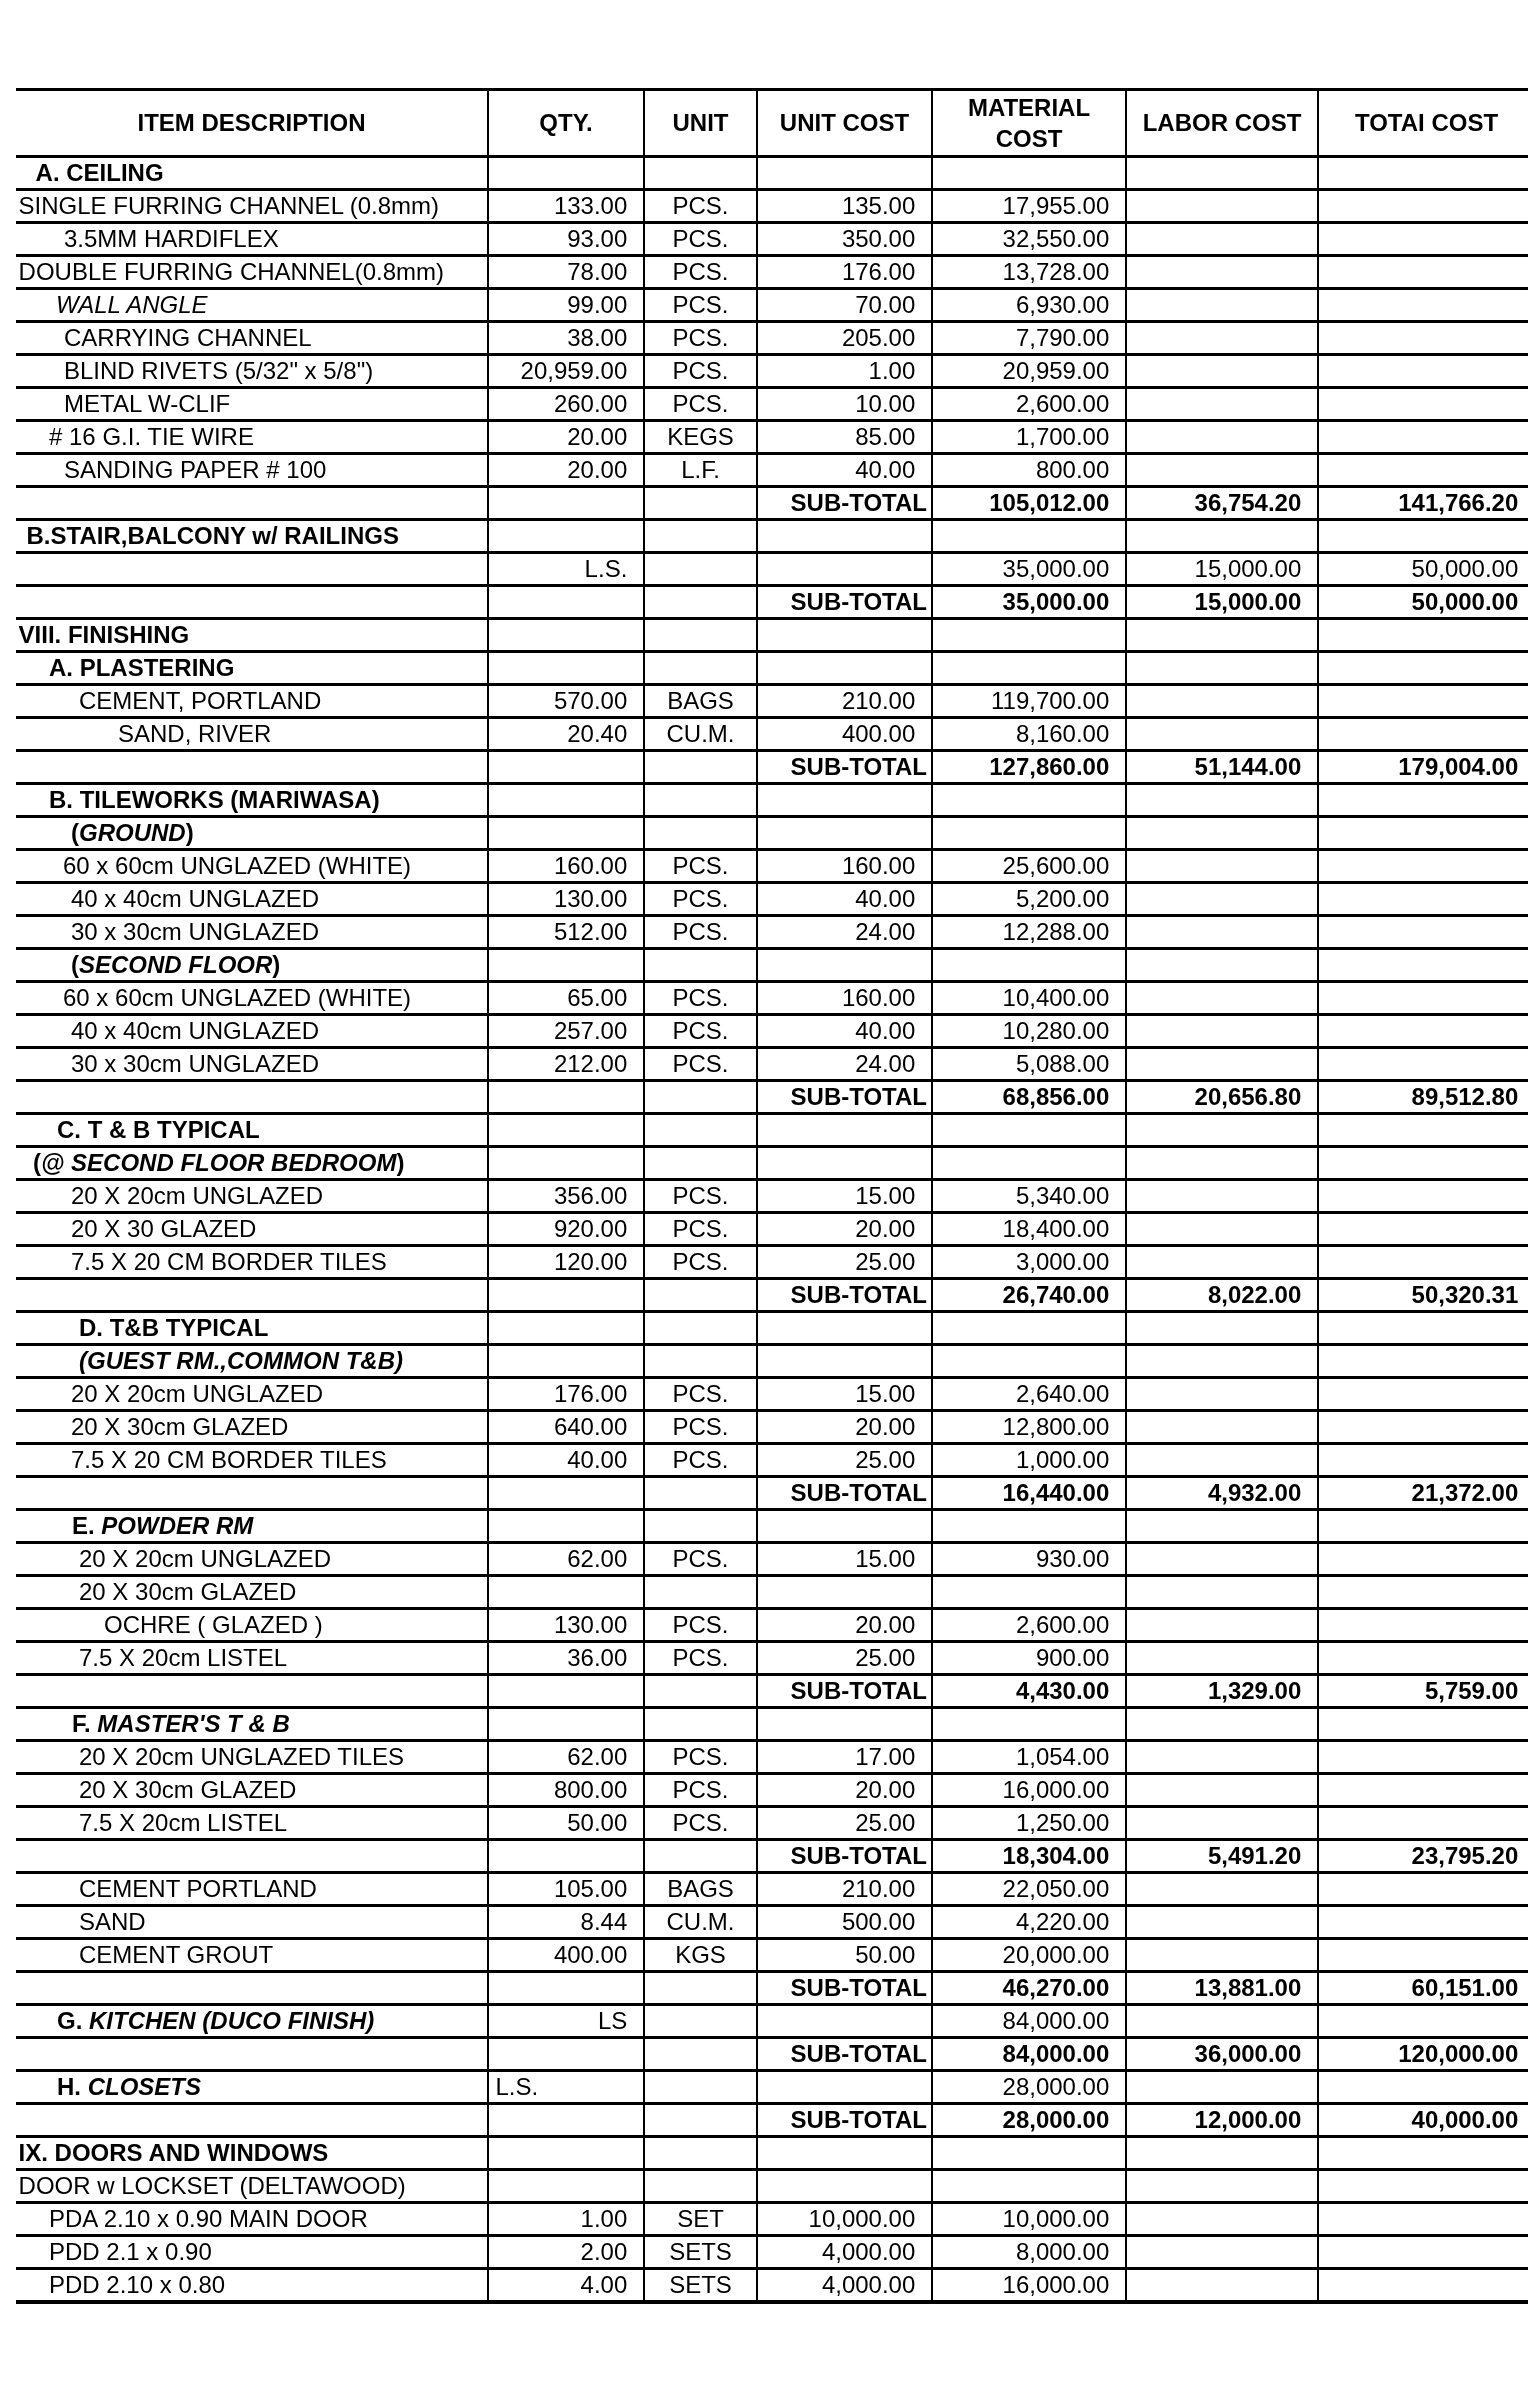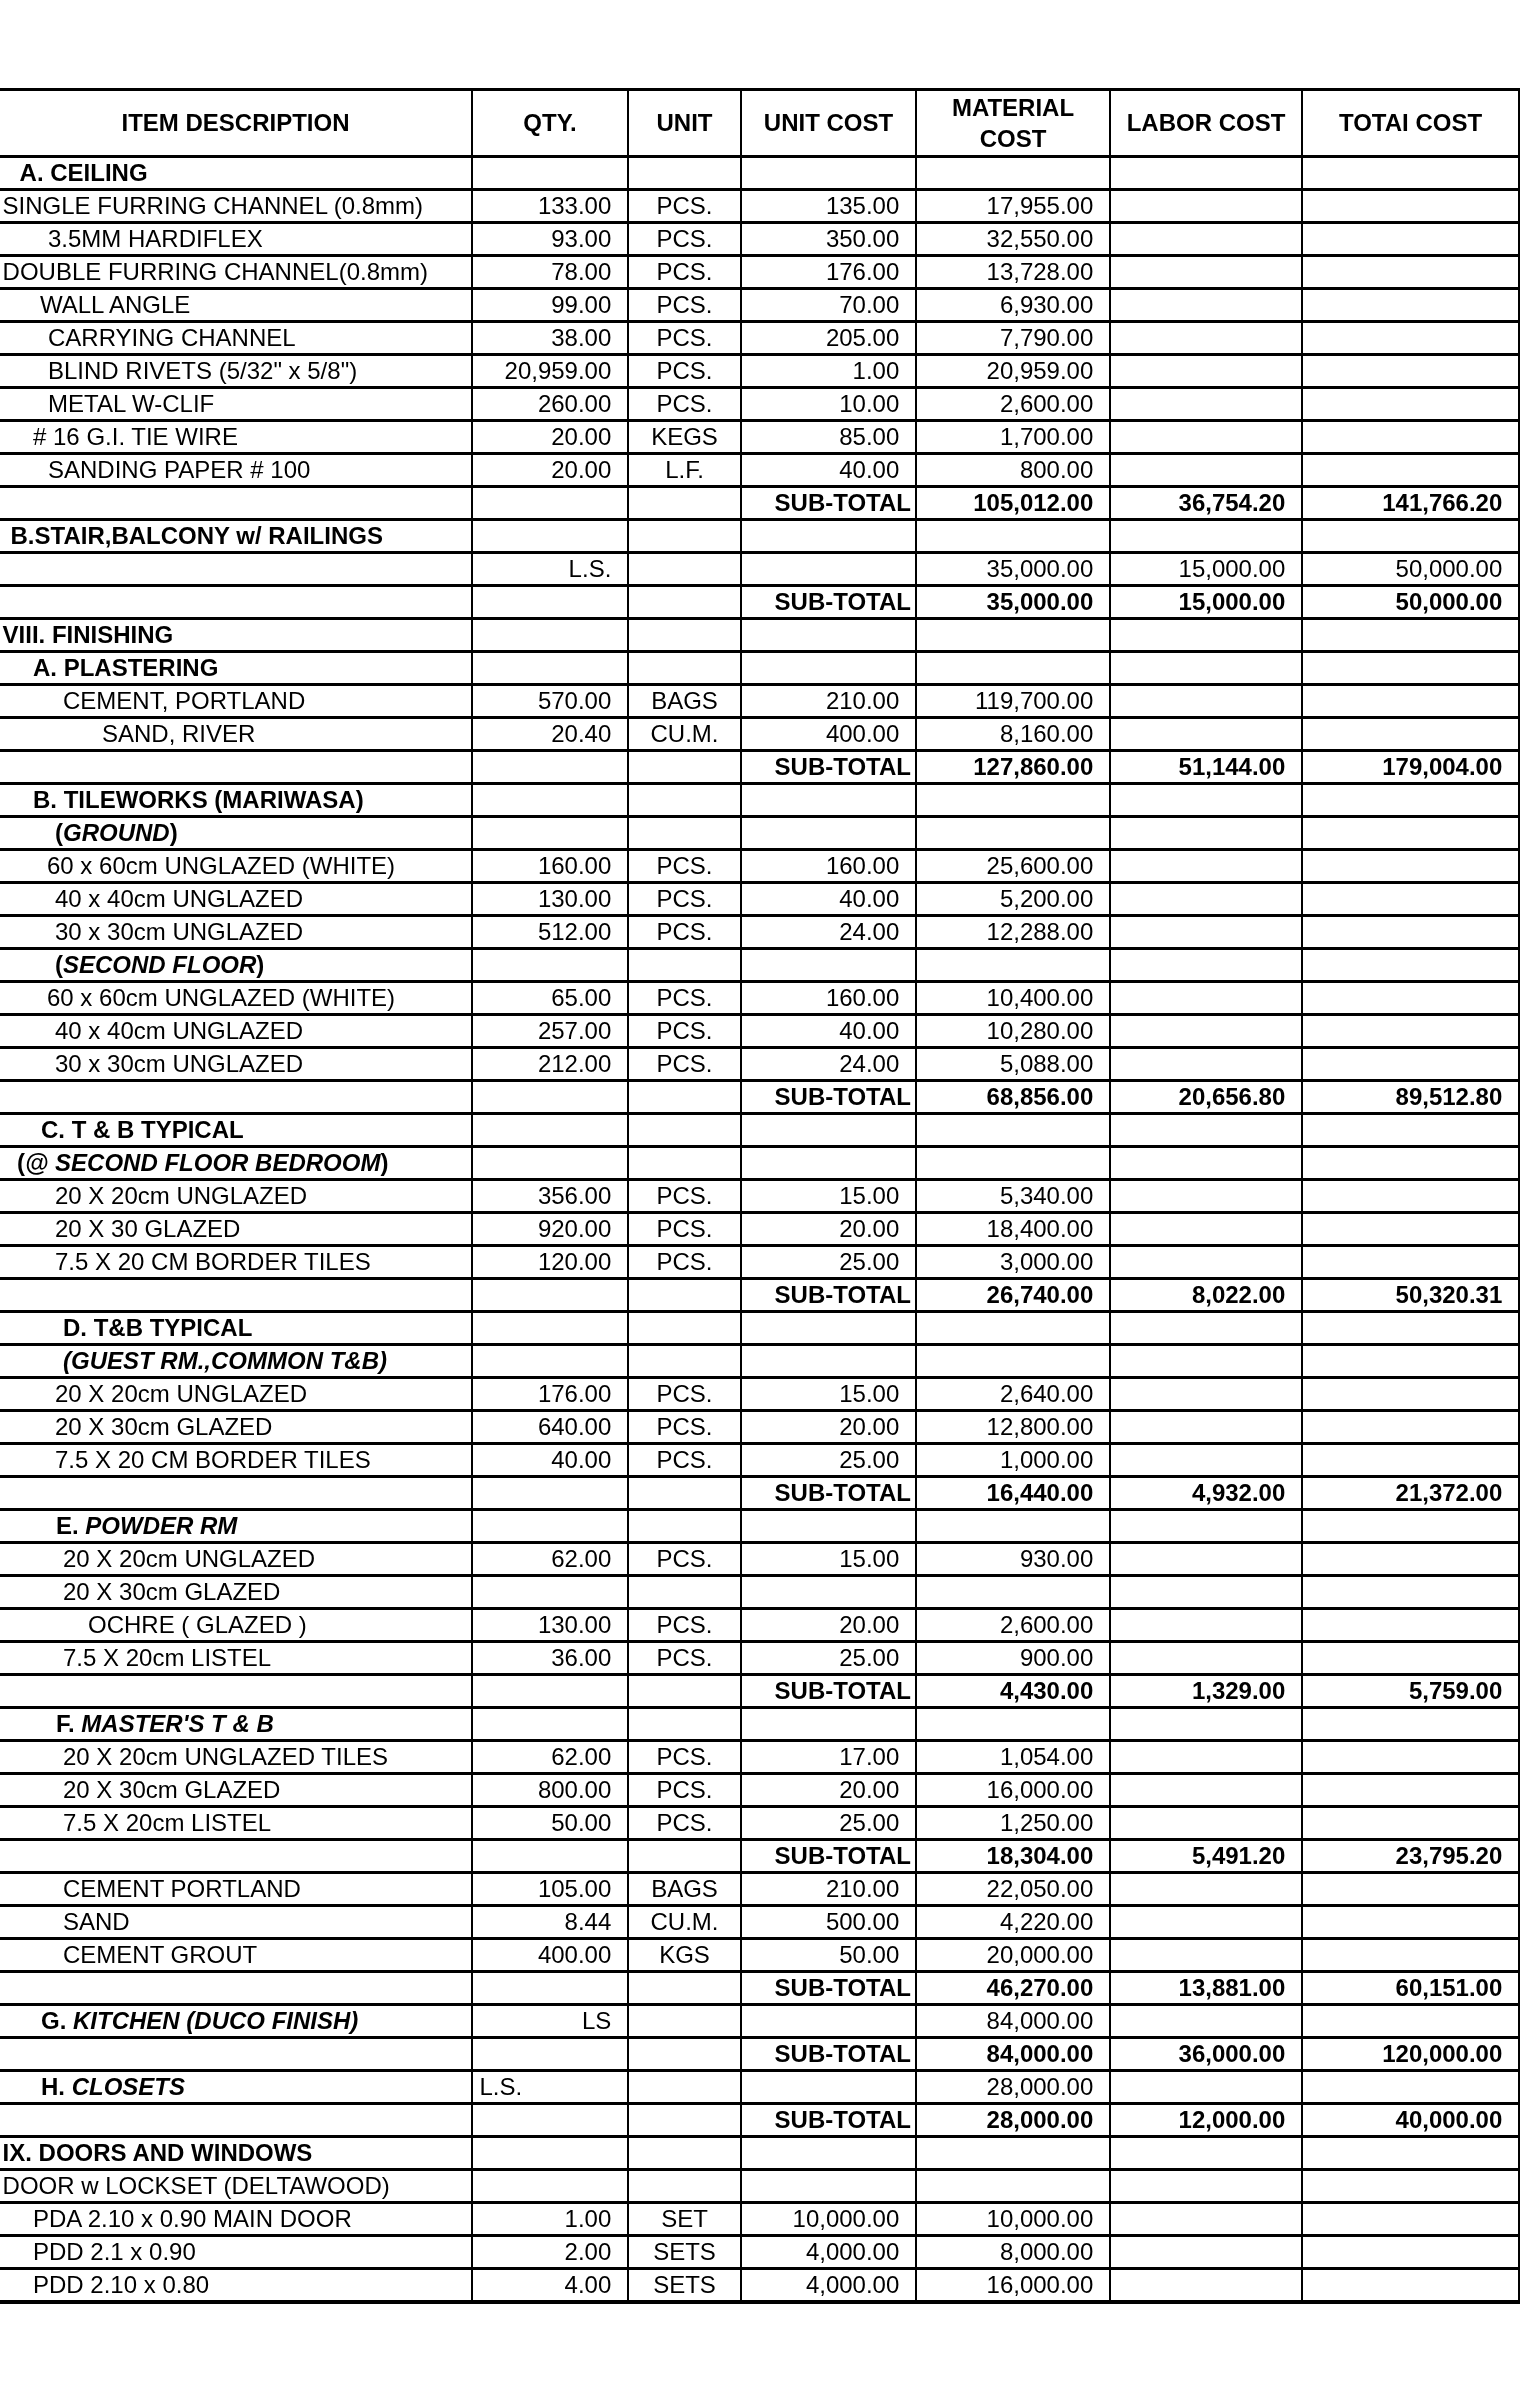--- a/index.html
+++ b/index.html
@@ -1,18 +1,18 @@
 <!DOCTYPE html>
 <html style="font-size:10.5px"><head>
 <meta charset="utf-8">
 <style>
   html, body { margin: 0; padding: 0; background: #ffffff; }
   body { width: 1529px; height: 2401px; position: relative; overflow: hidden;
          font-family: "Liberation Sans", sans-serif; color: #000; }
-  .sheet { position: absolute; left: 0; top: 88px; width: 1240px; }
+  .sheet { position: absolute; left: 16px; top: 88px; width: 1240px; }
   table { border-collapse: collapse; table-layout: fixed; width: 1520px; }
   col.c-desc { width: 472px; }
   col.c-qty { width: 156px; }
   col.c-unit { width: 113px; }
   col.c-uc { width: 175px; }
   col.c-mat { width: 194px; }
   col.c-lab { width: 192px; }
   col.c-tot { width: 217px; }
   th, td { border: 2px solid #000; padding: 0 6.5px; white-space: nowrap; overflow: hidden;
            font-size: 24px; line-height: 1; }
@@ -89,21 +89,21 @@
         <tr class="row">
           <td class="desc" style="padding-left: 2.6px;">DOUBLE FURRING CHANNEL(0.8mm)</td>
           <td class="num">78.00</td>
           <td class="ctr">PCS.</td>
           <td class="num">176.00</td>
           <td class="num">13,728.00</td>
           <td class="num"></td>
           <td class="num"></td>
         </tr>
         <tr class="row">
-          <td class="desc" style="padding-left: 40px;">WALL ANGLE</td>
+          <td class="desc" style="padding-left: 40px; font-style: italic;">WALL ANGLE</td>
           <td class="num">99.00</td>
           <td class="ctr">PCS.</td>
           <td class="num">70.00</td>
           <td class="num">6,930.00</td>
           <td class="num"></td>
           <td class="num"></td>
         </tr>
         <tr class="row">
           <td class="desc" style="padding-left: 48px;">CARRYING CHANNEL</td>
           <td class="num">38.00</td>

